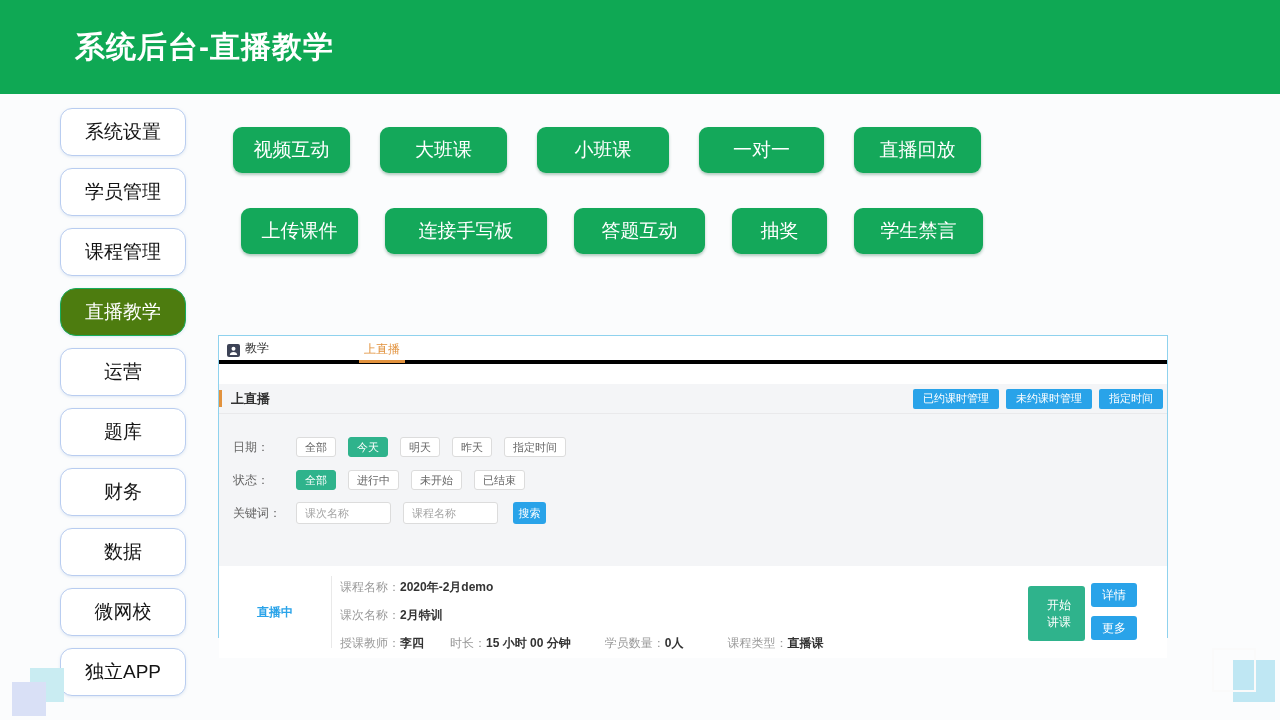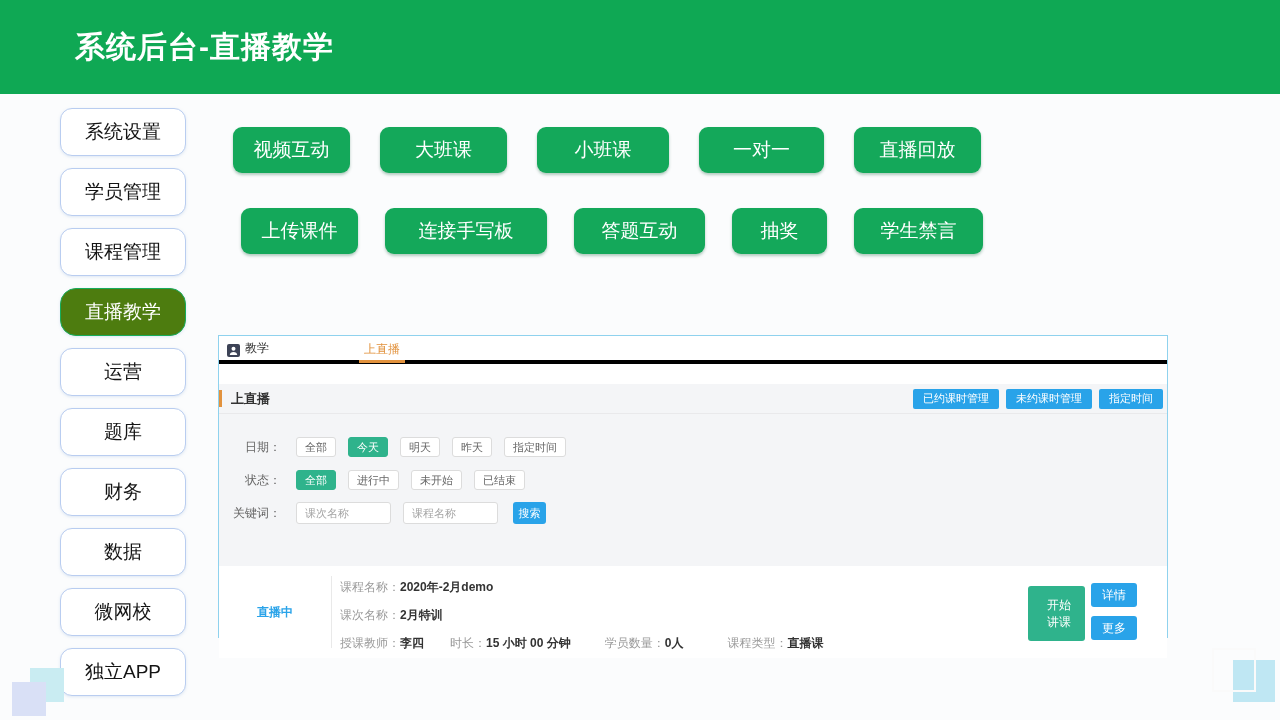--- a/index.html
+++ b/index.html
@@ -46,21 +46,21 @@
   .sec-bar { width:3px; height:17px; background:#e2923d; margin-right:9px; }
   .sec-title { font-size:13px; font-weight:bold; color:#333; }
   .sec-actions { margin-left:auto; display:flex; gap:7px; }
   .blue-btn { height:20px; padding:0 10px; background:#29a3e9; color:#fff; border:none;
               border-radius:2px; font-size:11px; cursor:pointer; }
 
   .f-row { display:flex; align-items:center; margin-left:14px; }
   .f-row.r1 { margin-top:23px; }
   .f-row.r2 { margin-top:13px; }
   .f-row.r3 { margin-top:12px; }
-  .f-label { width:48px; text-align:right; margin-right:3px; font-size:12px; color:#666; }
+  .f-label { width:48px; margin-right:3px; font-size:12px; color:#666; }
   .chips { display:flex; gap:12px; margin-left:12px; align-items:center; }
   .chip { height:20px; line-height:18px; padding:0 8px; background:#fff; border:1px solid #dcdcdc;
           border-radius:3px; font-size:11px; color:#666; cursor:pointer; }
   .chip.sel { background:#2fb38c; border-color:#2fb38c; color:#fff; }
   .kw-input { width:95px; height:22px; margin-left:12px; border:1px solid #dcdcdc; border-radius:3px;
               background:#fff; font-size:11px; padding:0 8px; color:#333; }
   .kw-input::placeholder { color:#a5a5a5; }
   .search-btn { width:33px; height:22px; margin-left:15px; background:#29a3e9; color:#fff;
                 border:none; border-radius:3px; font-size:11px; cursor:pointer; }
 

